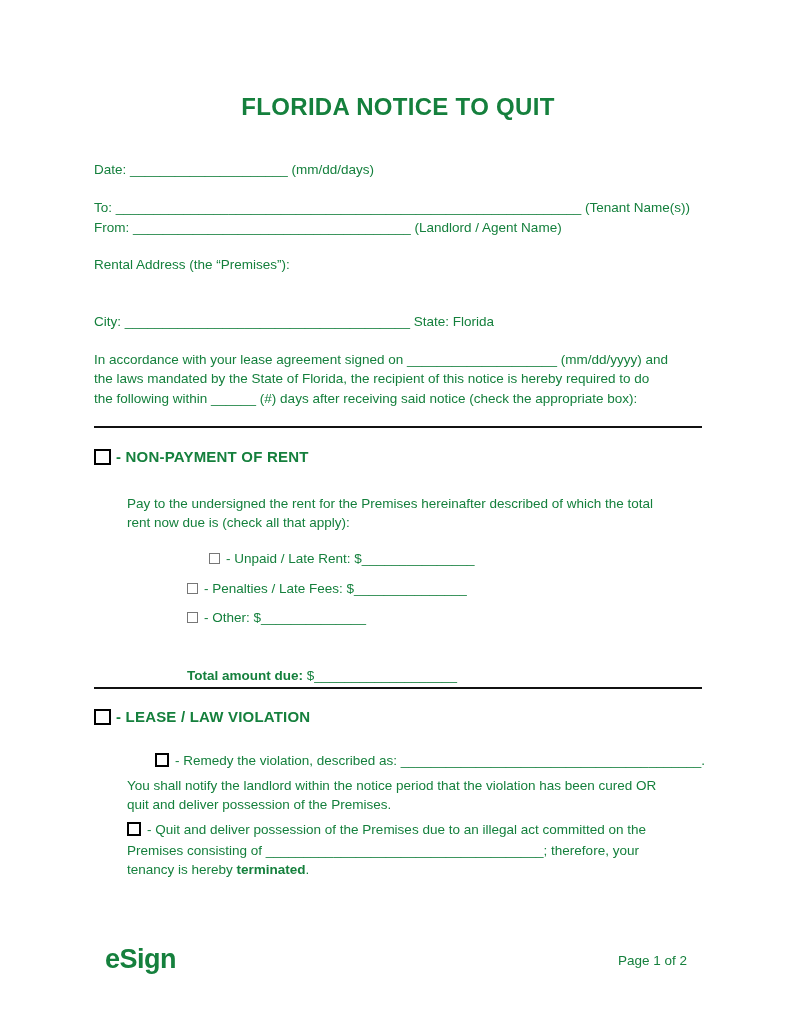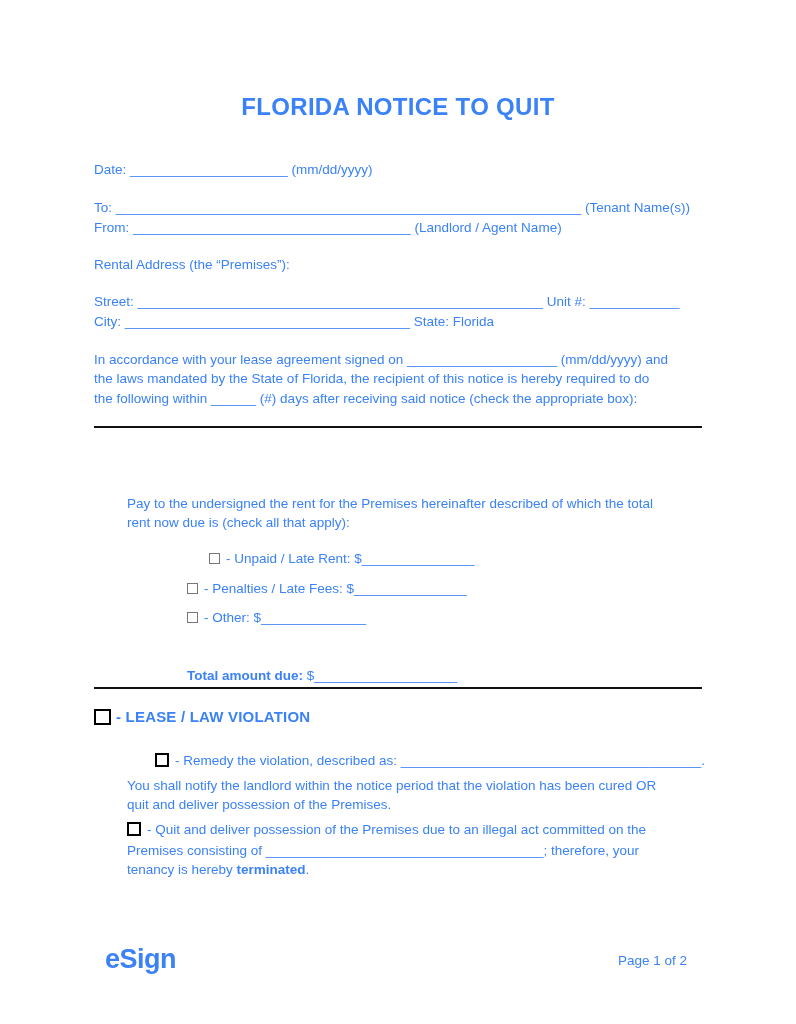--- a/index.html
+++ b/index.html
@@ -7,21 +7,21 @@
     padding: 0;
     background: #ffffff;
   }
   .page {
     position: relative;
     width: 796px;
     height: 1024px;
     background: #ffffff;
     font-family: "Liberation Sans", sans-serif;
     font-size: 13.5px;
-    color: #3b82f6;
+    color: #15803d;
     overflow: hidden;
   }
   .abs { position: absolute; }
   .prewrap { white-space: pre-line; line-height: 19.4px; }
   .doc-title {
     top: 93px; left: 0; width: 796px;
     text-align: center;
     font-size: 24px;
     font-weight: bold;
     letter-spacing: 0.3px;
@@ -66,34 +66,36 @@
   }
   .pagenum { font-size: 13.5px; }
 </style>
 </head>
 <body>
 
 <div class="page">
 
   <div class="abs doc-title">FLORIDA NOTICE TO QUIT</div>
 
-  <div class="abs" style="top:162px; left:94px;">Date: _____________________ (mm/dd/yyyy)</div>
+  <div class="abs" style="top:162px; left:94px;">Date: _____________________ (mm/dd/days)</div>
   <div class="abs" style="top:200px; left:94px;">To: ______________________________________________________________ (Tenant Name(s))</div>
   <div class="abs" style="top:220px; left:94px;">From: _____________________________________ (Landlord / Agent Name)</div>
 
   <div class="abs" style="top:257px; left:94px;">Rental Address (the “Premises”):</div>
-  <div class="abs" style="top:294px; left:94px;">Street: ______________________________________________________ Unit #: ____________</div>
   <div class="abs" style="top:314px; left:94px;">City: ______________________________________ State: Florida</div>
 
   <div class="abs prewrap" style="top:350px; left:94px; width:612px;">In accordance with your lease agreement signed on ____________________ (mm/dd/yyyy) and
 the laws mandated by the State of Florida, the recipient of this notice is hereby required to do
 the following within ______ (#) days after receiving said notice (check the appropriate box):</div>
 
   <div class="abs hrule" style="top:426px;"></div>
 
+  <div class="abs section-heading" style="top:448px; left:94px;">
+    <span class="cb cb-lg"></span><span>- NON-PAYMENT OF RENT</span>
+  </div>
 
   <div class="abs prewrap" style="top:494px; left:127px; width:570px;">Pay to the undersigned the rent for the Premises hereinafter described of which the total
 rent now due is (check all that apply):</div>
 
   <div class="abs" style="top:551px; left:187px;padding-left:22px;">
     <span class="cb cb-sm"></span><span>- Unpaid / Late Rent: $_______________</span>
   </div>
   <div class="abs" style="top:581px; left:187px;">
     <span class="cb cb-sm"></span><span>- Penalties / Late Fees: $_______________</span>
   </div>

